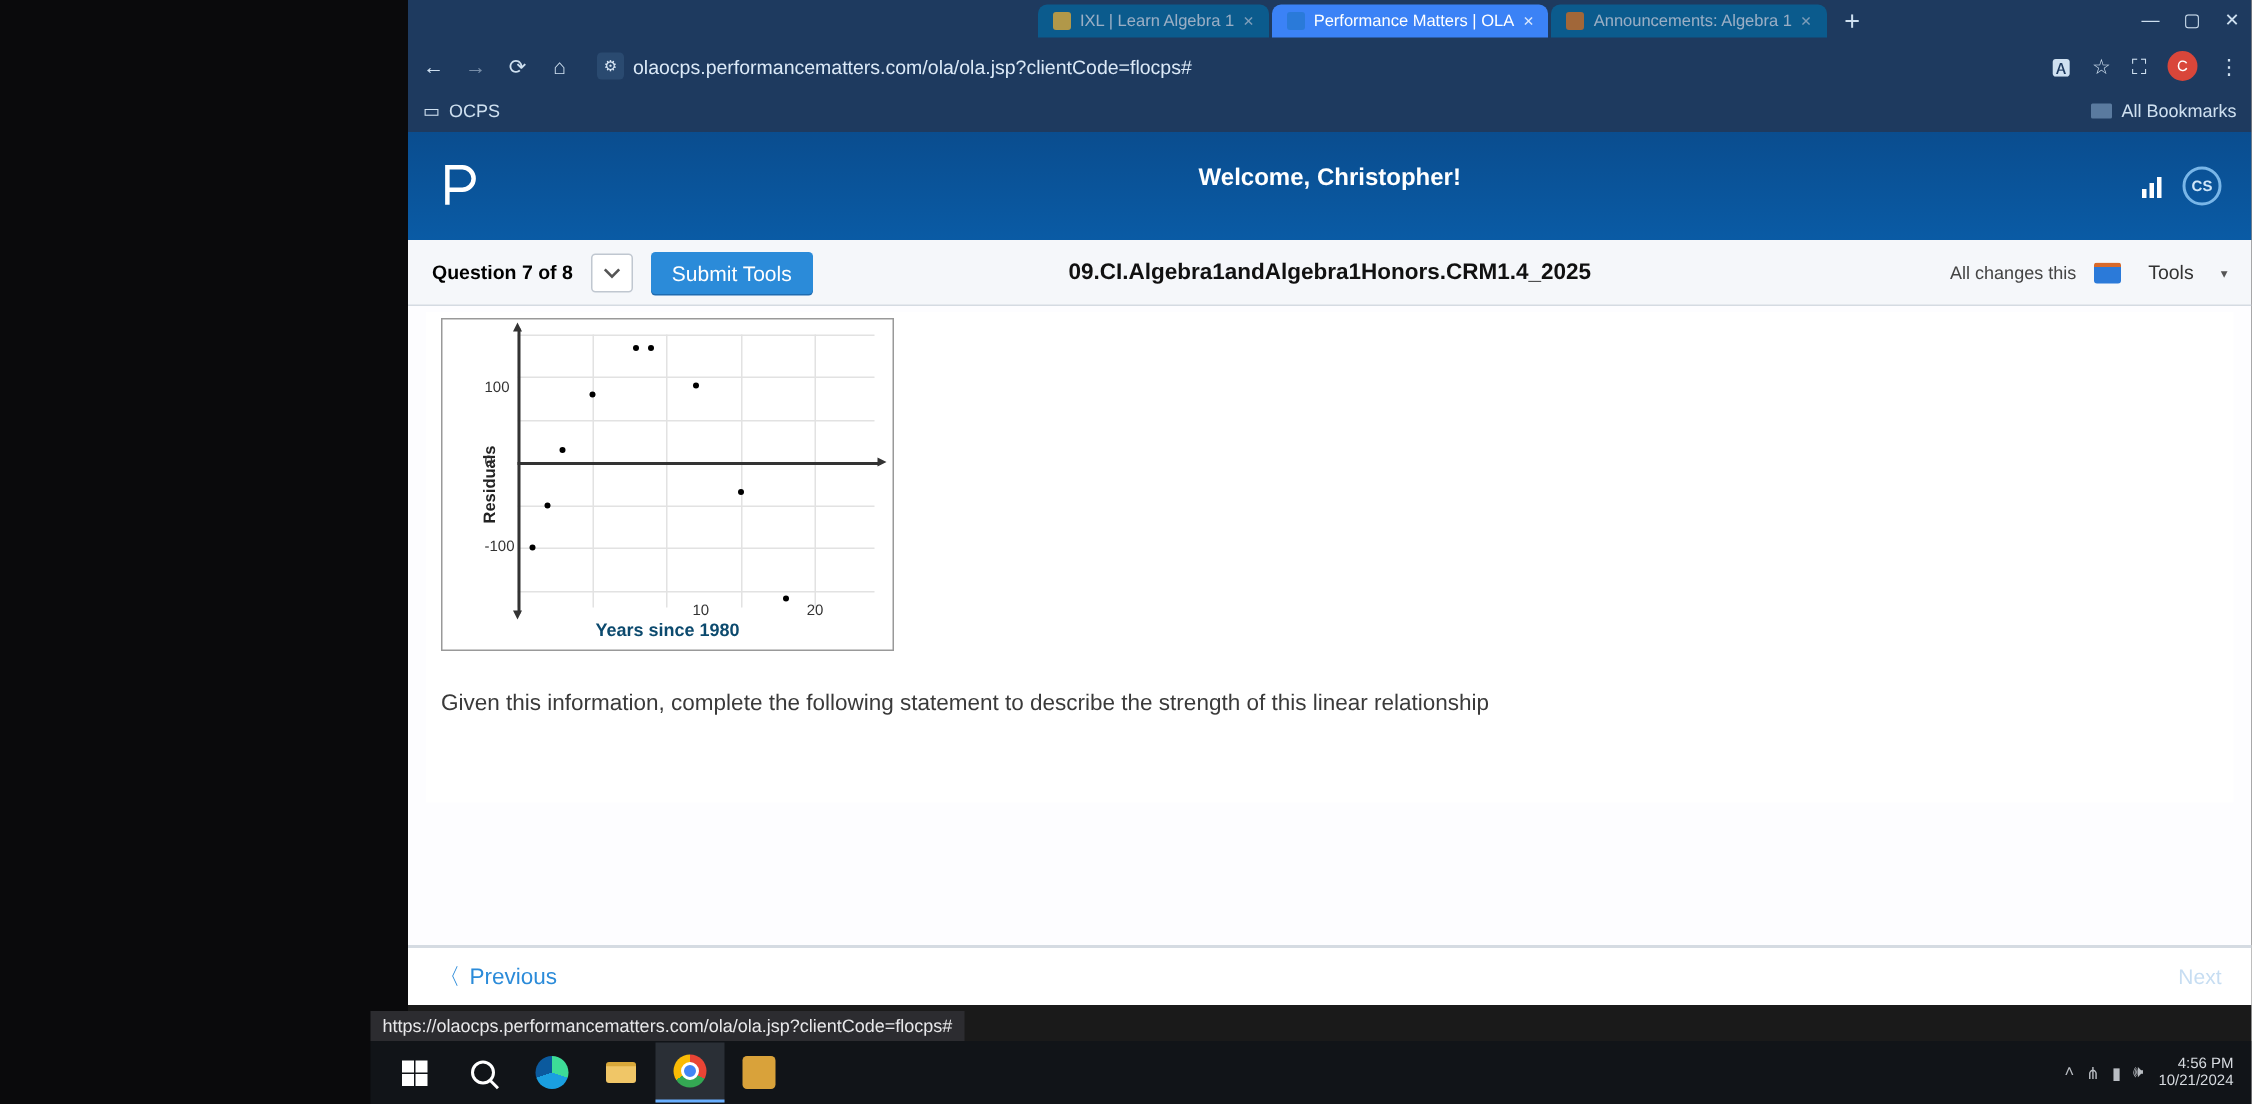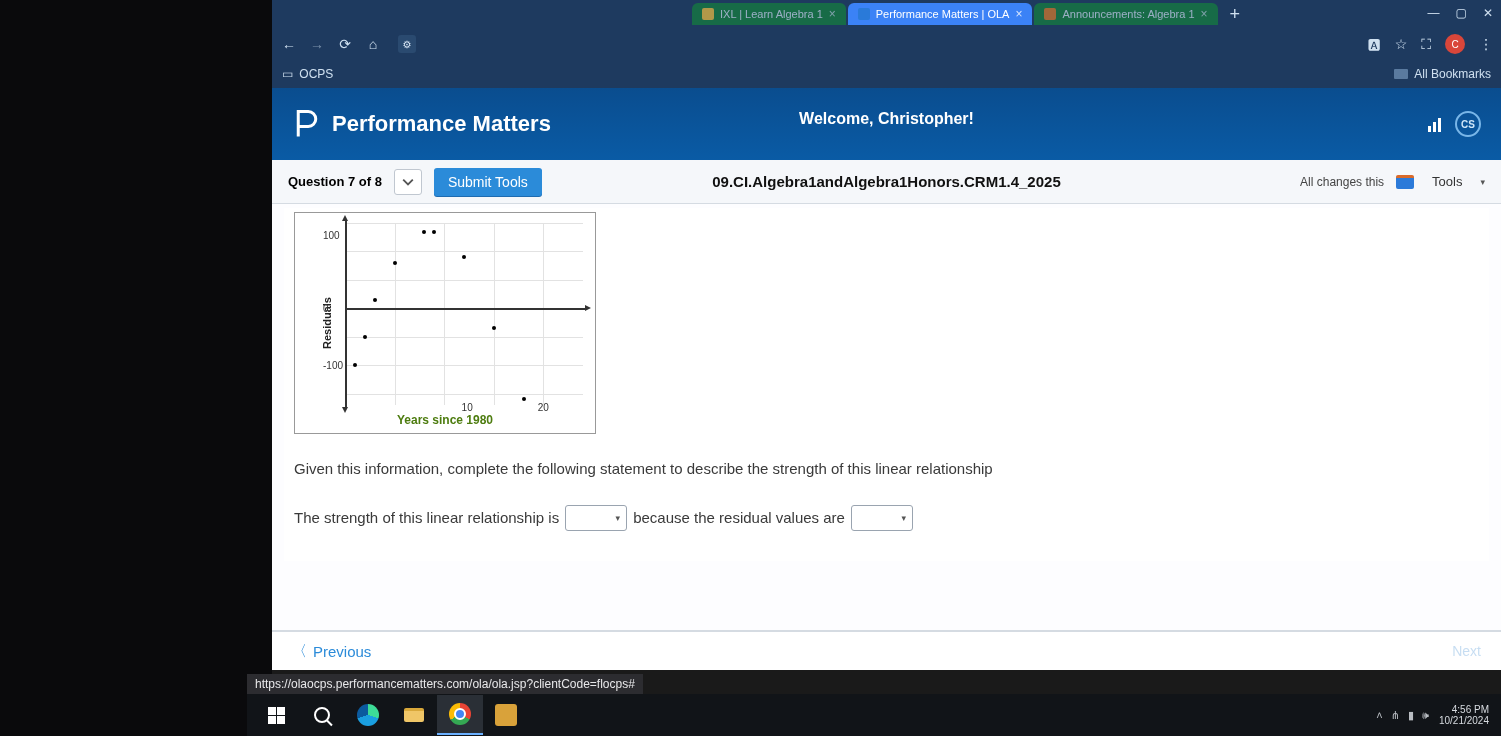--- a/index.html
+++ b/index.html
@@ -1,21 +1,21 @@
 <!DOCTYPE html>
 <html><head>
 <meta charset="utf-8">
 <style>
   * { box-sizing: border-box; margin: 0; padding: 0; font-family: "Segoe UI", Arial, sans-serif; }
   body { width: 1501px; height: 736px; background: #1a1a1a; overflow: hidden; position: relative; }
 
   
   .browser-chrome { position: absolute; left: 272px; top: 0; right: 0; height: 60px; background: #1e3a5f; }
   .tab-strip { display: flex; height: 28px; align-items: center; padding-left: 420px; gap: 2px; }
-  .tab { display: flex; align-items: center; gap: 6px; background: #15803d; color: #cfe0f0; font-size: 11px; padding: 4px 10px; border-radius: 6px 6px 0 0; max-width: 200px; cursor: pointer; }
+  .tab { display: flex; align-items: center; gap: 6px; background: #0369a1; color: #cfe0f0; font-size: 11px; padding: 4px 10px; border-radius: 6px 6px 0 0; max-width: 200px; cursor: pointer; }
   .tab.active { background: #3b82f6; color: #fff; }
   .tab.inactive { opacity: .7; }
   .tab .favicon { width: 12px; height: 12px; background: #f0c040; border-radius: 2px; }
   .tab .favicon.blue { background: #2a7ad9; }
   .tab .favicon.orange { background: #d97a2a; }
   .tab .close { font-size: 12px; opacity: .8; }
   .new-tab { color: #cfe0f0; font-size: 18px; padding: 0 10px; cursor: pointer; }
   .win-controls { position: absolute; right: 8px; top: 6px; display: flex; gap: 16px; color: #cfe0f0; font-size: 12px; }
   .win-controls span { cursor: pointer; }
 
@@ -51,21 +51,21 @@
   .q-right { margin-left: auto; display: flex; align-items: center; gap: 12px; font-size: 12px; color: #444; }
   .tools-btn { display: flex; align-items: center; gap: 18px; cursor: pointer; font-size: 13px; color: #333; }
   .tools-btn .tbox { width: 18px; height: 14px; background: #2b7ad9; border-top: 3px solid #d96a2a; border-radius: 2px; }
 
   
   .content { position: absolute; left: 272px; top: 204px; right: 0; bottom: 66px; background: #fdfdff; overflow: hidden; }
   .q-panel { margin: 4px 12px; background: #fff; padding: 4px 10px 30px 10px; }
   .chart-box { border: 1px solid #999; width: 302px; height: 222px; position: relative; background: #fff; margin-bottom: 24px; }
   .chart-inner { position: absolute; left: 50px; top: 10px; right: 12px; bottom: 28px; }
   .ylabel { position: absolute; left: 6px; top: 50%; transform: translateY(-50%) rotate(-90deg); transform-origin: center; font-size: 11px; font-weight: 700; color: #222; }
-  .xlabel { position: absolute; bottom: 6px; left: 50%; transform: translateX(-50%); font-size: 12px; font-weight: 700; color: #4d7c0f; }
+  .xlabel { position: absolute; bottom: 6px; left: 50%; transform: translateX(-50%); font-size: 12px; font-weight: 700; color: #0c4a6e; }
   .ytick { position: absolute; left: 28px; font-size: 10px; color: #333; transform: translateY(-50%); }
   .xtick { position: absolute; bottom: 20px; font-size: 10px; color: #333; transform: translateX(-50%); }
   .gridline-v, .gridline-h { position: absolute; background: #e2e2e2; }
   .axis-x, .axis-y { position: absolute; background: #333; }
   .arrowhead { position: absolute; width:0; height:0; }
   .pt { position: absolute; width: 4px; height: 4px; background: #000; border-radius: 50%; transform: translate(-50%,-50%); }
 
   .q-text { font-size: 15px; color: #3a3a3a; margin-bottom: 24px; line-height: 1.5; }
   .answer-line { font-size: 15px; color: #3a3a3a; display: flex; align-items: center; flex-wrap: wrap; gap: 6px; }
   .dd { display: inline-flex; align-items: center; justify-content: flex-end; border: 1px solid #9aa4b0; border-radius: 3px; height: 26px; min-width: 62px; padding: 0 6px; cursor: pointer; background: #fff; }
@@ -128,20 +128,21 @@
     <span>▢</span>
     <span>✕</span>
   </div>
   <div class="nav-row">
     <span class="nav-btn">←</span>
     <span class="nav-btn" style="opacity:.5">→</span>
     <span class="nav-btn">⟳</span>
     <span class="nav-btn">⌂</span>
     <div class="url-pill">
       <span class="site-icon">⚙</span>
+      <span>olaocps.performancematters.com/ola/ola.jsp?clientCode=flocps#</span>
     </div>
   </div>
   <div class="chrome-icons">
     <span>🅰</span>
     <span>☆</span>
     <span>⛶</span>
     <span class="avatar">C</span>
     <span>⋮</span>
   </div>
 </div>
@@ -155,21 +156,20 @@
     <span class="folder-icon"></span>
     <span>All Bookmarks</span>
   </span>
 </div>
 
 <div class="app-header">
   <div class="pm-logo">
     <svg viewBox="0 0 24 24">
         <path fill="none" stroke="#fff" stroke-width="2.4" d="M5 22 V2 h8 a6 6 0 0 1 0 12 H5"></path>
       </svg>
-    <span class="pm-title">Performance Matters</span>
   </div>
   <div class="welcome">Welcome, Christopher!</div>
   <div class="header-right">
     <span class="bars-icon">
         <span></span>
         <span></span>
         <span></span>
       </span>
     <span class="cs-badge">CS</span>
   </div>
@@ -222,31 +222,25 @@
           <div class="pt" style="left: 29.75px; top: 76.7812px;"></div>
           <div class="pt" style="left: 49.5833px; top: 39.8125px;"></div>
           <div class="pt" style="left: 79.3333px; top: 8.53125px;"></div>
           <div class="pt" style="left: 89.25px; top: 8.53125px;"></div>
           <div class="pt" style="left: 119px; top: 34.125px;"></div>
           <div class="pt" style="left: 148.75px; top: 105.219px;"></div>
           <div class="pt" style="left: 178.5px; top: 176.312px;"></div>
         </div>
     <span class="ytick" style="top: 152.188px;">-100</span>
         <span class="ytick" style="top: 95.3125px;">0</span>
-        <span class="ytick" style="top: 22px;">100</span>
+        <span class="ytick" style="top: 46px;">100</span>
         <span class="xtick" style="left: 149.167px; margin-left: 23px;">10</span>
         <span class="xtick" style="left: 248.333px;">20</span>
       </div>
     <p class="q-text">Given this information, complete the following statement to describe the strength of this linear relationship</p>
-    <p class="answer-line">
-      <span>The strength of this linear relationship is</span>
-      <span class="dd"></span>
-      <span>because the residual values are</span>
-      <span class="dd"></span>
-    </p>
   </div>
 </div>
 
 <div class="footer-nav">
   <span class="prev">
     <span>〈</span>
     <span>Previous</span>
   </span>
   <span class="next">Next</span>
 </div>

